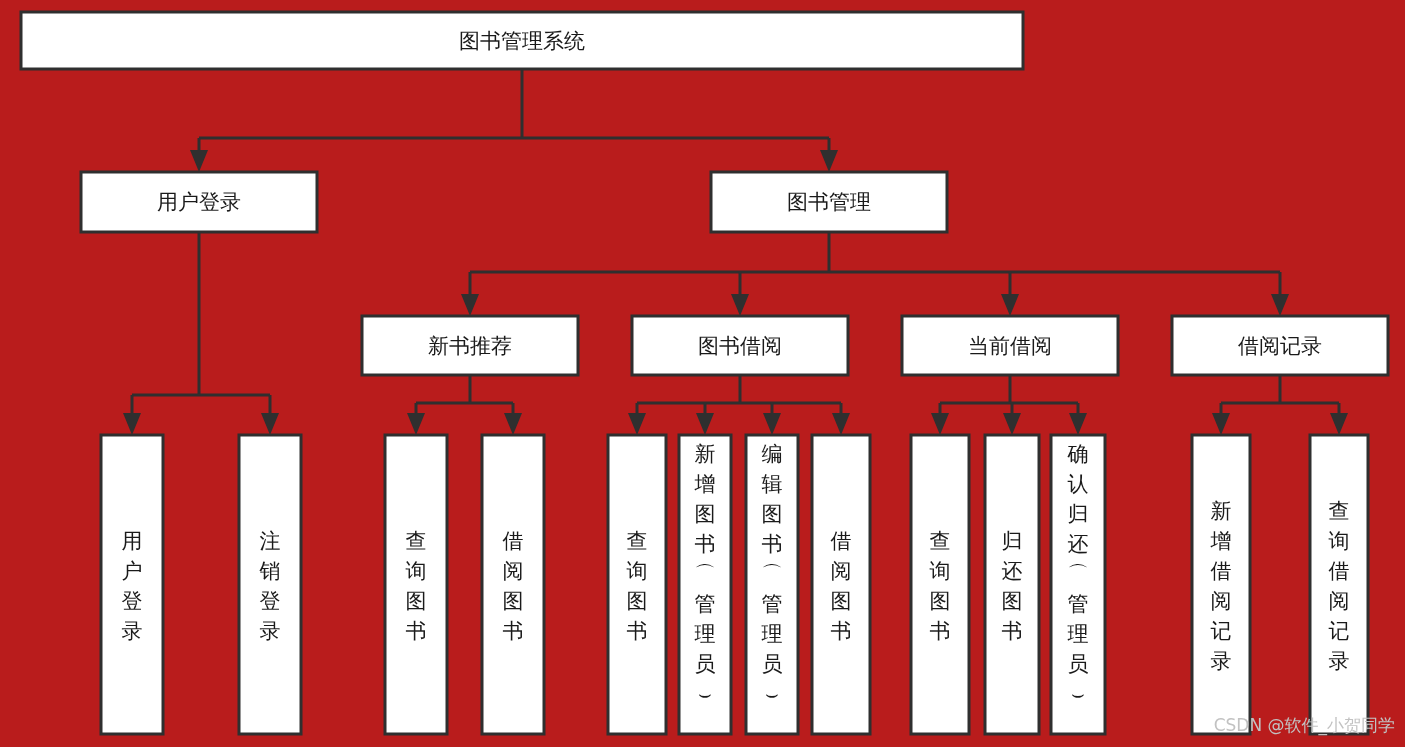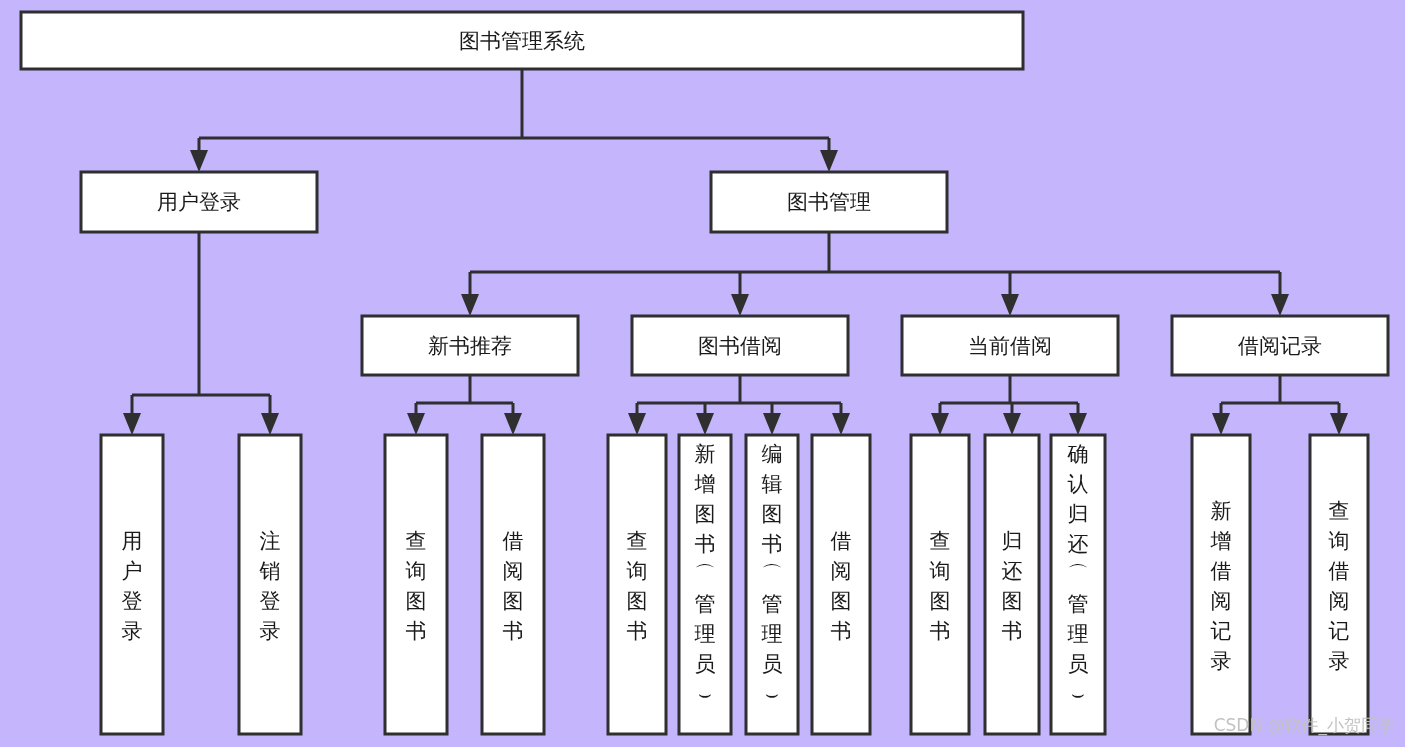--- a/index.html
+++ b/index.html
@@ -11,21 +11,21 @@
   body {
     width: 1405px;
     height: 747px;
     font-family: "DejaVu Sans", "Liberation Sans", sans-serif;
     overflow: hidden;
   }
   #diagram-root {
     position: relative;
     width: 1405px;
     height: 747px;
-    background: #c4b5fd;
+    background: #b91c1c;
   }
   svg.diagram-canvas {
     position: absolute;
     left: 0;
     top: 0;
     width: 1405px;
     height: 747px;
     display: block;
   }
   .node-rect {

